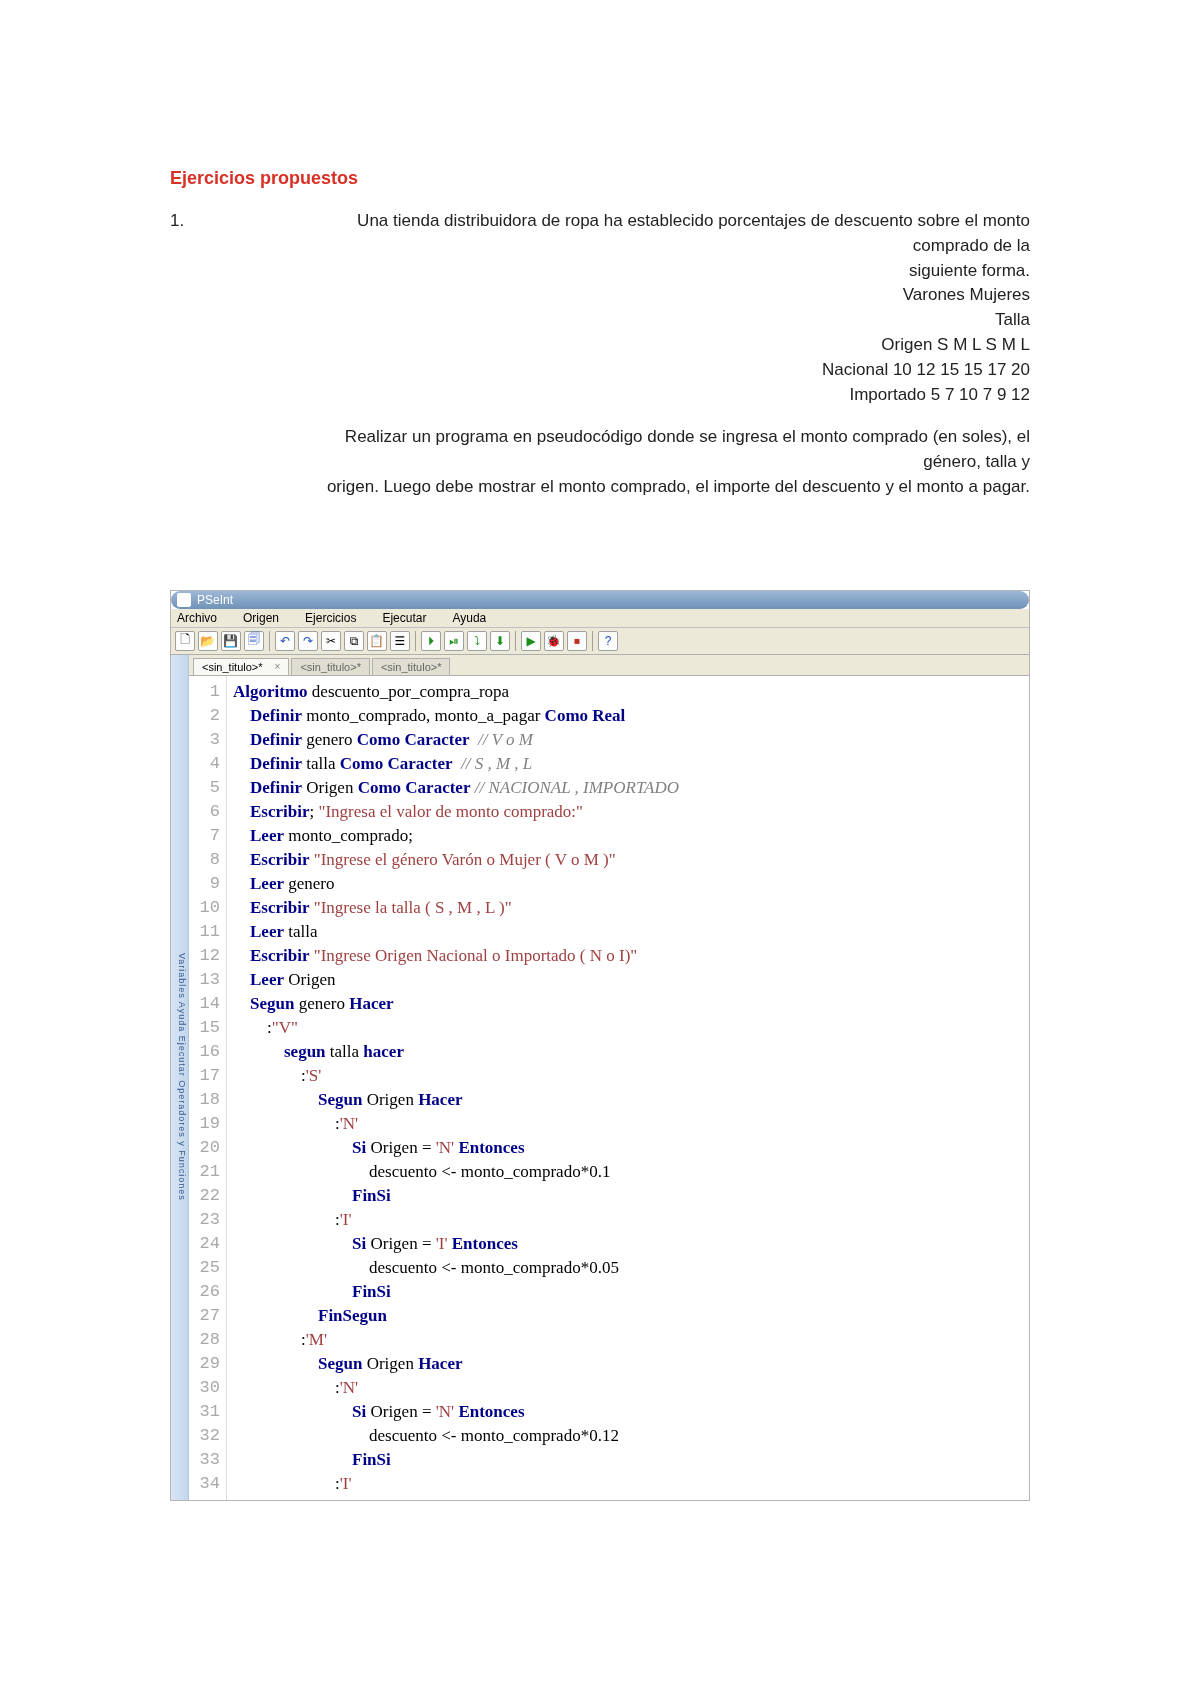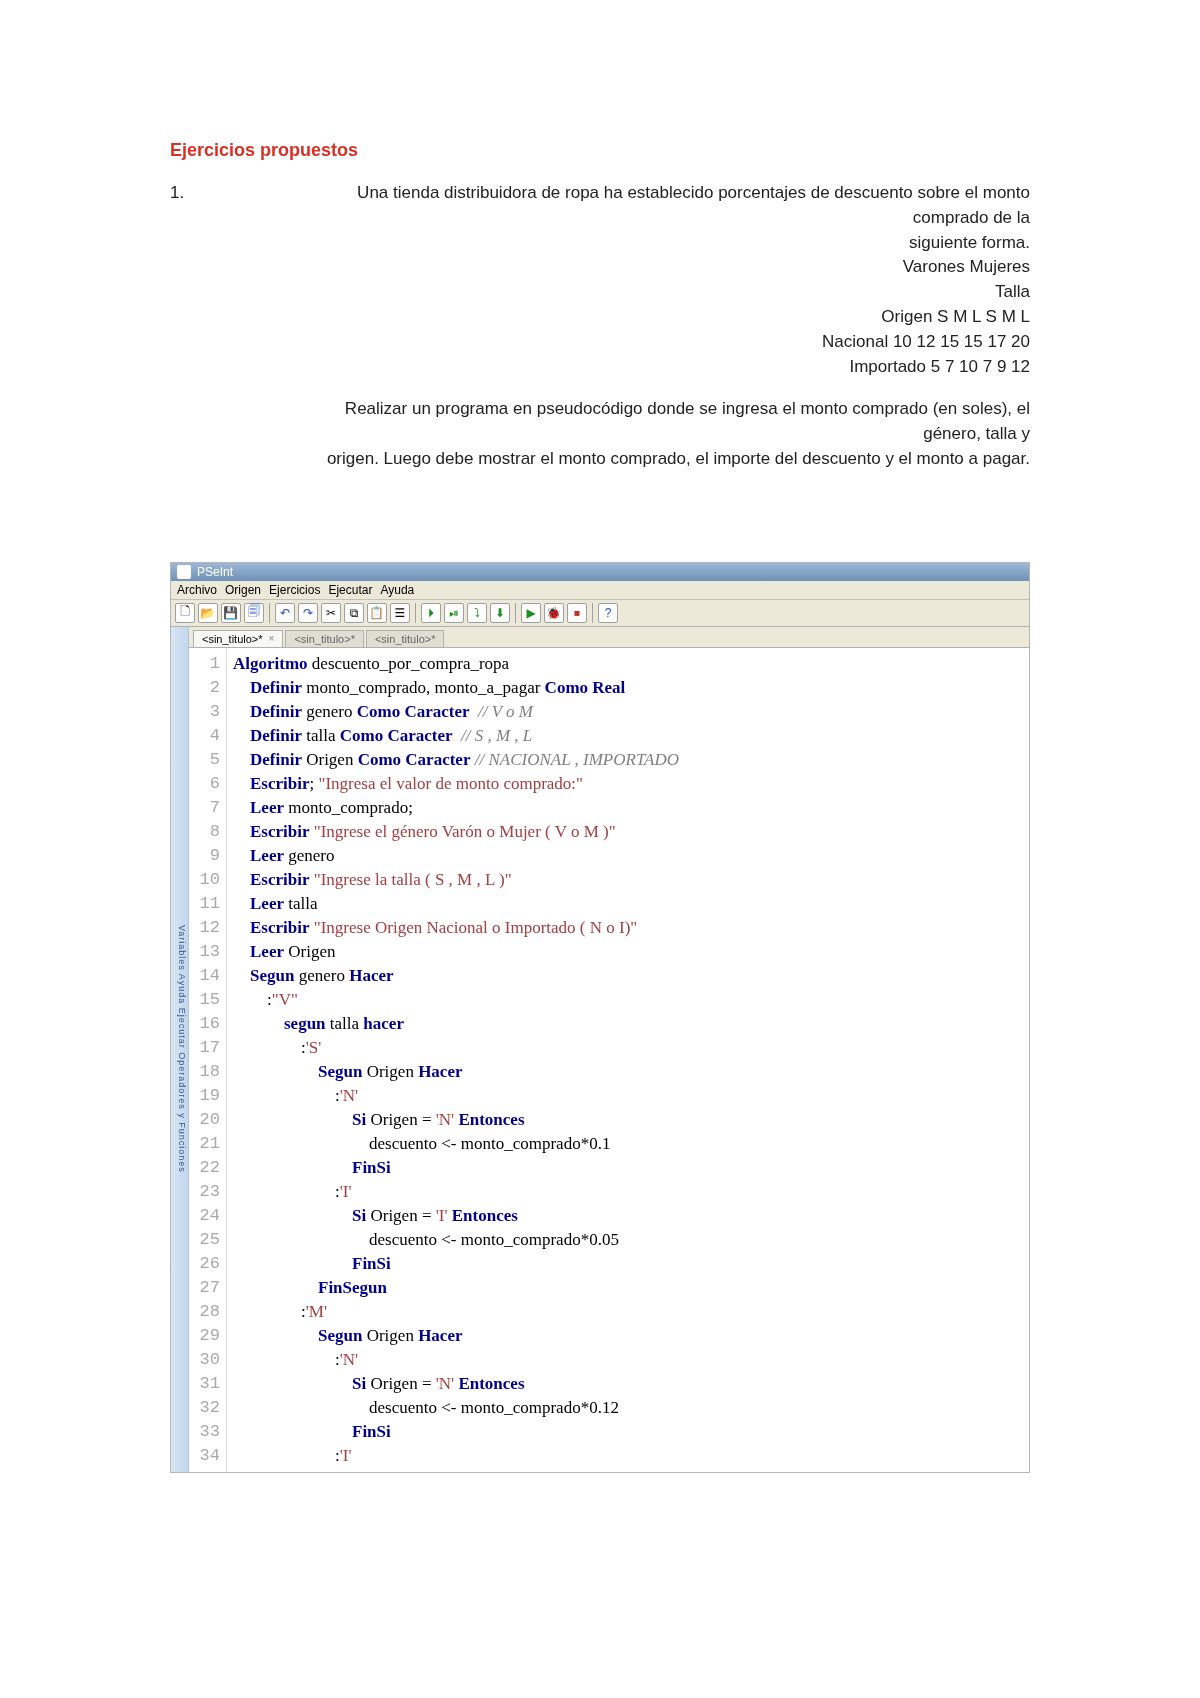--- a/index.html
+++ b/index.html
@@ -11,20 +11,21 @@
     position: relative;
   }
   .page {
     padding: 140px 170px 40px 170px;
   }
   .heading {
     color: #d93025;
     font-size: 18px;
     font-weight: bold;
     margin-bottom: 20px;
+    margin-top: 28px;
   }
   .exercise {
     display: flex;
     gap: 14px;
     color: #222;
     font-size: 17px;
     line-height: 1.4;
   }
   .exercise-num { min-width: 20px; }
   .exercise-body { flex: 1; }
@@ -42,32 +43,33 @@
     font-size: 12px;
   }
   .pse-titlebar {
     background: linear-gradient(#9db7d6, #6f92b7);
     color: #fff;
     padding: 2px 6px;
     font-size: 12px;
     display: flex;
     align-items: center;
     gap: 6px;
+    border-radius: 9px;
   }
   .pse-title-icon {
     width: 14px; height: 14px;
     background: #fff;
     display: inline-block;
     border-radius: 2px;
   }
   .pse-menubar {
     background: #ece9d8;
     padding: 2px 6px;
     display: flex;
-    gap: 8px;
+    gap: 26px;
     color: #000;
     font-size: 12px;
     border-bottom: 1px solid #c0c0c0;
   }
   .pse-menubar span { cursor: default; }
   .pse-toolbar {
     background: #ece9d8;
     padding: 3px 4px;
     display: flex;
     gap: 3px;
@@ -120,21 +122,21 @@
     border-bottom: 1px solid #b0b0b0;
   }
   .pse-tab {
     background: #f8f8f4;
     border: 1px solid #b0b0b0;
     border-bottom: none;
     padding: 2px 8px;
     font-size: 11px;
     display: flex;
     align-items: center;
-    gap: 6px;
+    gap: 12px;
   }
   .pse-tab.inactive { background: #e0ded0; color: #666; }
   .pse-tab .tab-x { color: #888; font-size: 10px; }
   .pse-code {
     display: flex;
     font-family: "Courier New", monospace;
     font-size: 17px;
     line-height: 24px;
     background: #fff;
   }

